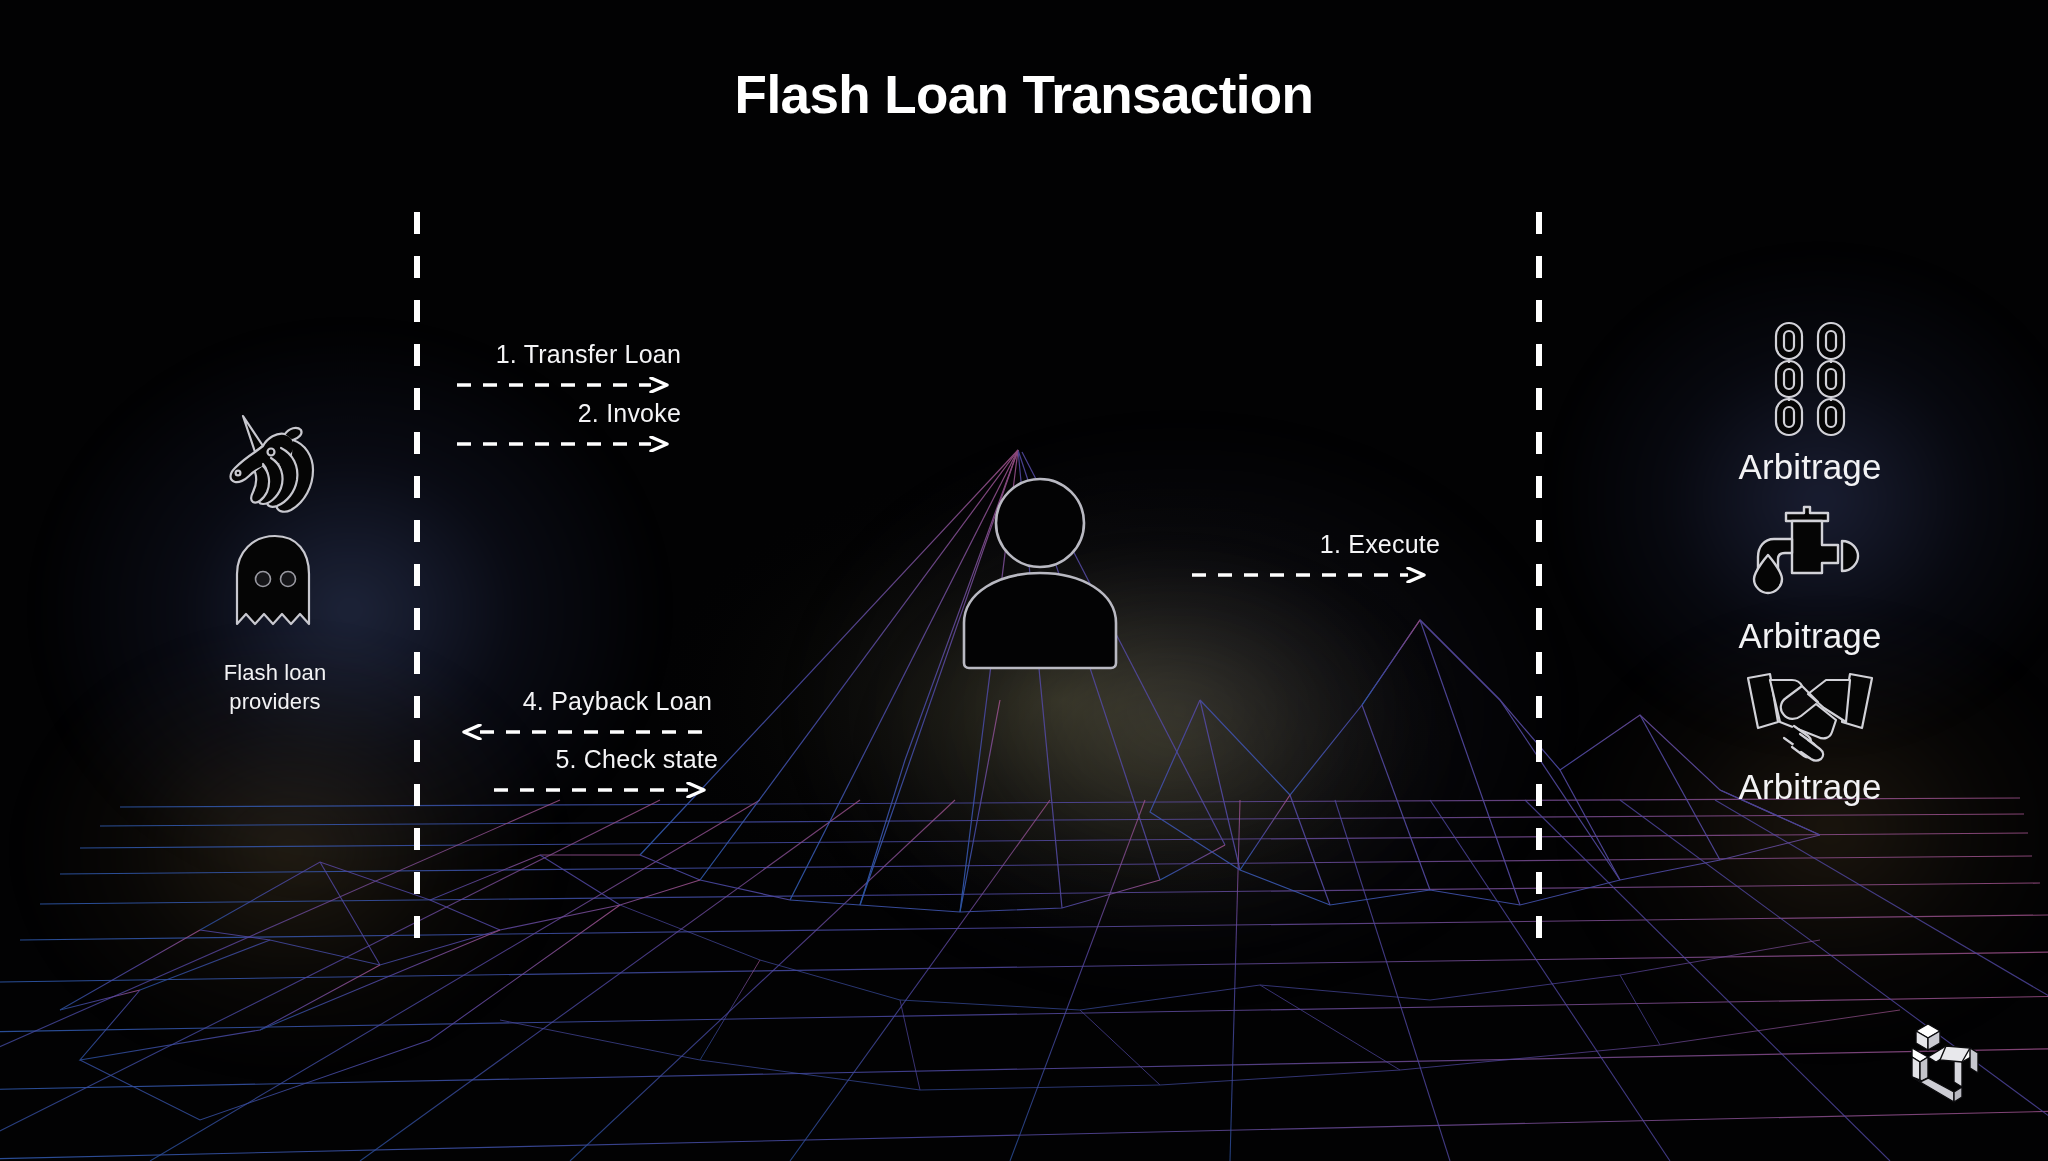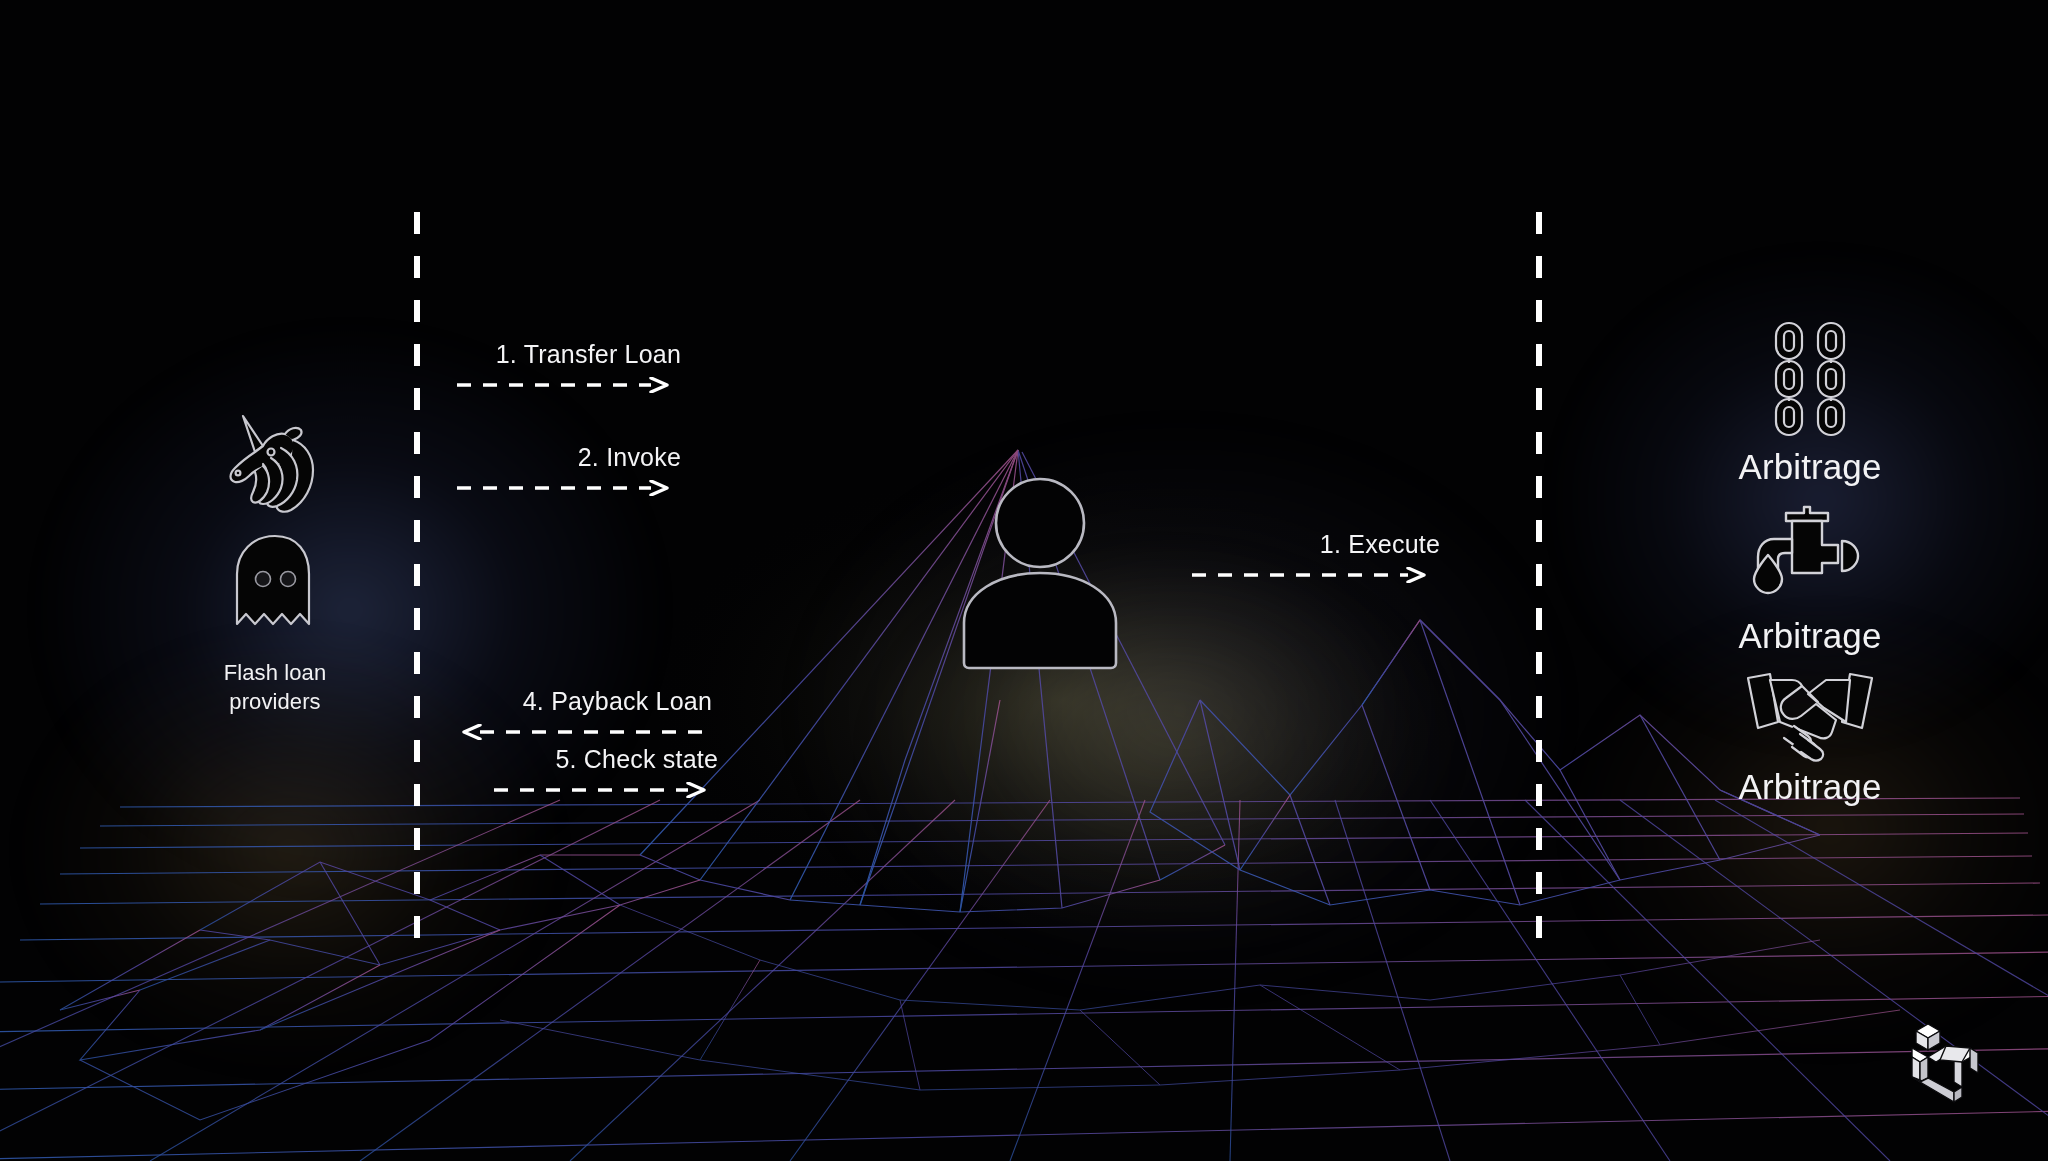--- a/index.html
+++ b/index.html
@@ -219,20 +219,21 @@
       <path d="M 620 905 L 760 960 L 900 1000 L 1080 1010 L 1260 985 L 1430 1000 L 1620 975 L 1820 940"></path>
       <path d="M 500 1020 L 700 1060 L 920 1090 L 1160 1085 L 1400 1070 L 1660 1045 L 1900 1010"></path>
       <path d="M 760 960 L 700 1060"></path>
       <path d="M 900 1000 L 920 1090"></path>
       <path d="M 1080 1010 L 1160 1085"></path>
       <path d="M 1260 985 L 1400 1070"></path>
       <path d="M 1620 975 L 1660 1045"></path>
     </g>
   </svg>
 
+  <div id="title">Flash Loan Transaction</div>
 
   <div class="lifeline" id="lifeline-left"></div>
   <div class="lifeline" id="lifeline-right"></div>
 
   <div class="actor-col" id="actor-left">
     <div class="icon-stack">
 
       <span>
         <svg width="112" height="110" viewBox="0 0 112 110" fill="none" stroke="#c8c8cf" stroke-width="2.2" stroke-linejoin="round" stroke-linecap="round">
 
@@ -276,21 +277,21 @@
   </div>
 
   <div class="msg" style="left:455px; top:340px;">
     <div class="msg-label">1.  Transfer Loan</div>
     <svg width="226" height="16">
       <line x1="2" y1="8" x2="196" y2="8" stroke="#ffffff" stroke-width="3.4" stroke-dasharray="14 12"></line>
       <polyline points="196,1 212,8 196,15" fill="none" stroke="#ffffff" stroke-width="3.4" stroke-linecap="round" stroke-linejoin="round"></polyline>
     </svg>
   </div>
 
-  <div class="msg" style="left:455px; top:399px;margin-top:44px;">
+  <div class="msg" style="left:455px; top:399px;">
     <div class="msg-label">2.  Invoke</div>
     <svg width="226" height="16">
       <line x1="2" y1="8" x2="196" y2="8" stroke="#ffffff" stroke-width="3.4" stroke-dasharray="14 12"></line>
       <polyline points="196,1 212,8 196,15" fill="none" stroke="#ffffff" stroke-width="3.4" stroke-linecap="round" stroke-linejoin="round"></polyline>
     </svg>
   </div>
 
   <div class="msg" style="left:1190px; top:530px;">
     <div class="msg-label">1.  Execute</div>
     <svg width="250" height="16">

